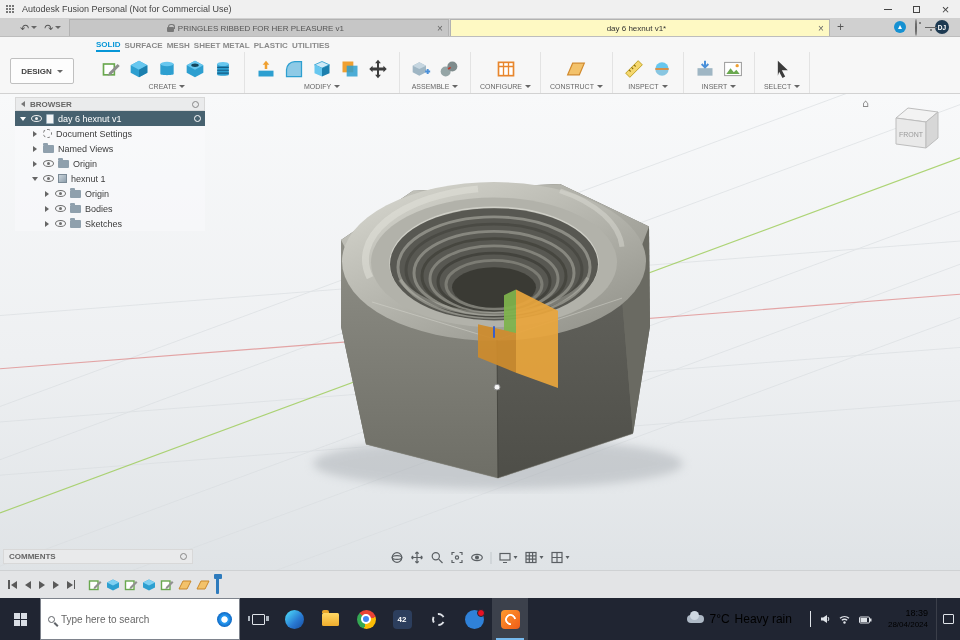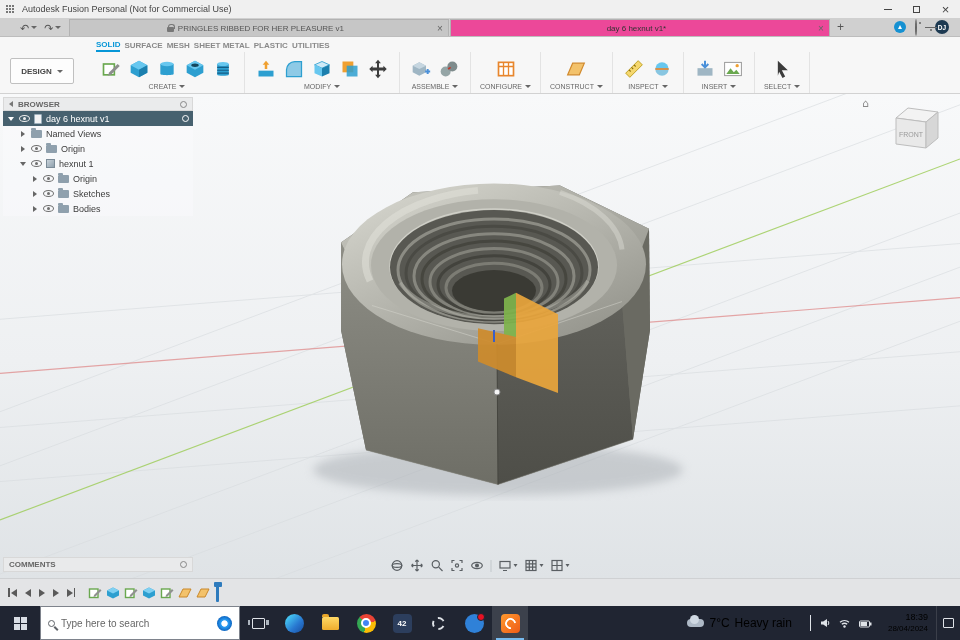--- a/index.html
+++ b/index.html
@@ -19,21 +19,21 @@
 .glyph-close::after{content:"×";font-size:13px;line-height:1;color:#444}
 
 
 .tabbar{height:19px;background:#d0d0d0;display:flex;align-items:center;padding:0 4px;flex:none;border-bottom:1px solid #bdbdbd}
 .qat{display:flex;align-items:center;gap:7px;padding:0 8px 0 2px}
 .save-ic{width:9px;height:9px;background:#666;clip-path:polygon(0 0,72% 0,100% 28%,100% 100%,0 100%)}
 .undo-ic::after{content:"↶";font-family:"DejaVu Sans",sans-serif;font-size:11px;color:#555;line-height:1}
 .redo-ic::after{content:"↷";font-family:"DejaVu Sans",sans-serif;font-size:11px;color:#555;line-height:1}
 .chev-s{width:0;height:0;border-left:3px solid transparent;border-right:3px solid transparent;border-top:3.5px solid #666}
 .doc-tab{position:relative;flex:1;max-width:380px;height:17px;align-self:flex-end;background:#c6c6c6;border:1px solid #b2b2b2;border-bottom:none;display:flex;align-items:center;justify-content:center;gap:4px;font-size:8px;color:#555;padding:0 16px 0 8px;white-space:nowrap;overflow:hidden;margin-right:1px}
-.doc-tab.active{background:#ec4899;color:#333}
+.doc-tab.active{background:#fef9c3;color:#333}
 .doc-tab .lbl{overflow:hidden;text-overflow:ellipsis}
 .tab-close{position:absolute;right:3px;top:50%;transform:translateY(-50%);width:11px;height:11px;display:flex;align-items:center;justify-content:center}
 .tab-close::after{content:"×";font-size:10px;color:#666;line-height:1}
 .lock{width:7px;height:5px;background:#777;border-radius:1px;position:relative;margin-top:3px;flex:none}
 .lock::before{content:"";position:absolute;top:-3.5px;left:1px;width:5px;height:4px;border:1.2px solid #777;border-bottom:none;border-radius:3px 3px 0 0}
 .newtab{width:18px;height:16px;display:flex;align-items:center;justify-content:center}
 .newtab::after{content:"+";font-size:12px;color:#555;line-height:1}
 .tabbar-right{margin-left:auto;display:flex;align-items:center;gap:9px;padding-right:7px}
 .status-circ{width:12px;height:12px;border-radius:50%;background:#1591d2;position:relative}
 .status-circ::after{content:"";position:absolute;left:3.5px;top:3.5px;border-left:2.5px solid transparent;border-right:2.5px solid transparent;border-bottom:4.5px solid #fff}
@@ -55,21 +55,21 @@
 .ricons{display:flex;align-items:center;gap:4px;height:26px}
 .tool{width:24px;height:24px;display:flex;align-items:center;justify-content:center}
 .tool svg{width:20px;height:20px}
 .rlabel{margin-top:1px;font-size:7px;color:#666;display:flex;align-items:center;gap:3px;white-space:nowrap}
 
 
 .canvas{position:relative;flex:1;background:linear-gradient(#f8f9fa 0%,#eef0f2 55%,#dfe3e6 100%);overflow:hidden}
 .scene{position:absolute;inset:0;width:100%;height:100%}
 
 
-.browser{position:absolute;left:3px;top:3px;width:190px;color:#3c3c3c}
+.browser{position:absolute;left:15px;top:3px;width:190px;color:#3c3c3c}
 .bheader{height:14px;background:rgba(233,234,235,.95);display:flex;align-items:center;padding:0 5px;gap:5px;font-size:8px;font-weight:bold;color:#666;border:1px solid #d8d8d8}
 .dotbtn{margin-left:auto;width:7px;height:7px;border-radius:50%;border:1.5px solid #888;flex:none}
 .collapse-arr{width:0;height:0;border-top:3px solid transparent;border-bottom:3px solid transparent;border-right:4px solid #777}
 .tree{background:rgba(250,251,252,.45)}
 .trow{height:15px;display:flex;align-items:center;gap:4px;padding-right:4px;font-size:9px}
 .trow .lbl{white-space:nowrap;overflow:hidden}
 .trow.sel{background:#47616f;color:#fff}
 .exp{width:8px;height:8px;position:relative;flex:none}
 .exp.c::after{content:"";position:absolute;left:2px;top:1px;border-left:4px solid #666;border-top:3px solid transparent;border-bottom:3px solid transparent}
 .exp.o::after{content:"";position:absolute;left:1px;top:2.5px;border-top:4px solid #666;border-left:3px solid transparent;border-right:3px solid transparent}
@@ -109,21 +109,21 @@
 .tri-l{width:0;height:0;border-top:4px solid transparent;border-bottom:4px solid transparent;border-right:6px solid #5a5a5a}
 .tri-r{width:0;height:0;border-top:4px solid transparent;border-bottom:4px solid transparent;border-left:6px solid #5a5a5a}
 .tbar{width:1.5px;height:9px;background:#5a5a5a}
 .tl-features{display:flex;align-items:center;gap:3px}
 .fico{width:15px;height:15px;display:flex;align-items:center;justify-content:center}
 .fico svg{width:14px;height:14px}
 .playhead{width:3px;height:19px;background:#2e7bbd;border-radius:1px;margin-left:3px;position:relative}
 .playhead::after{content:"";position:absolute;left:-2.5px;top:-1px;width:8px;height:5px;background:#2e7bbd;border-radius:1px}
 
 
-.taskbar{height:34px;background:#202532;display:flex;align-items:stretch;flex:none;color:#e8ebef}
+.taskbar{height:42px;background:#202532;display:flex;align-items:stretch;flex:none;color:#e8ebef}
 .tb-item{width:36px;display:flex;align-items:center;justify-content:center;flex:none}
 .tb-item.start{width:40px}
 .winlogo{width:6px;height:6px;background:#d9dee5;box-shadow:7px 0 #d9dee5,0 7px #d9dee5,7px 7px #d9dee5;margin:0 7px 7px 0}
 .tb-search{width:200px;background:#fff;display:flex;align-items:center;gap:6px;padding:0 7px;border:1px solid #7e838c;flex:none}
 .mag{width:7px;height:7px;border:1.5px solid #5f6368;border-radius:50%;position:relative;flex:none}
 .mag::after{content:"";position:absolute;left:5.5px;top:5.5px;width:4.5px;height:1.5px;background:#5f6368;transform:rotate(45deg);transform-origin:0 0}
 .tb-search input{flex:1;border:none;outline:none;font-size:10px;color:#444;background:transparent;font-family:inherit;min-width:0}
 .tb-search input::placeholder{color:#666;opacity:1}
 .cortana{width:15px;height:15px;border-radius:50%;background:radial-gradient(circle,#ffffff 26%,#2a9df4 34%,#0c64c0 72%,#39b1f4 100%);flex:none}
 .tview{width:13px;height:11px;border:1.5px solid #dfe3e8;border-radius:1px;position:relative}
@@ -510,20 +510,25 @@
       <div class="tree">
         <div class="trow sel" style="padding-left:4px">
           <span class="exp o"></span>
           <span class="eye"></span>
           <span class="docic"></span>
           <span class="lbl">day 6 hexnut v1</span>
           <span class="radio"></span>
         </div>
         <div class="trow" style="padding-left:16px">
           <span class="exp c"></span>
+          <span class="gearic"></span>
+          <span class="lbl">Document Settings</span>
+        </div>
+        <div class="trow" style="padding-left:16px">
+          <span class="exp c"></span>
           <span class="fold"></span>
           <span class="lbl">Named Views</span>
         </div>
         <div class="trow" style="padding-left:16px">
           <span class="exp c"></span>
           <span class="eye"></span>
           <span class="fold"></span>
           <span class="lbl">Origin</span>
         </div>
         <div class="trow" style="padding-left:16px">
@@ -535,27 +540,27 @@
         <div class="trow" style="padding-left:28px">
           <span class="exp c"></span>
           <span class="eye"></span>
           <span class="fold"></span>
           <span class="lbl">Origin</span>
         </div>
         <div class="trow" style="padding-left:28px">
           <span class="exp c"></span>
           <span class="eye"></span>
           <span class="fold"></span>
-          <span class="lbl">Sketches</span>
+          <span class="lbl">Bodies</span>
         </div>
         <div class="trow" style="padding-left:28px">
           <span class="exp c"></span>
           <span class="eye"></span>
           <span class="fold"></span>
-          <span class="lbl">Bodies</span>
+          <span class="lbl">Sketches</span>
         </div>
       </div>
     </div>
 
     <div class="comments">
       <span>COMMENTS</span>
       <button class="dotbtn"></button>
     </div>
 
     <div class="navbar">

